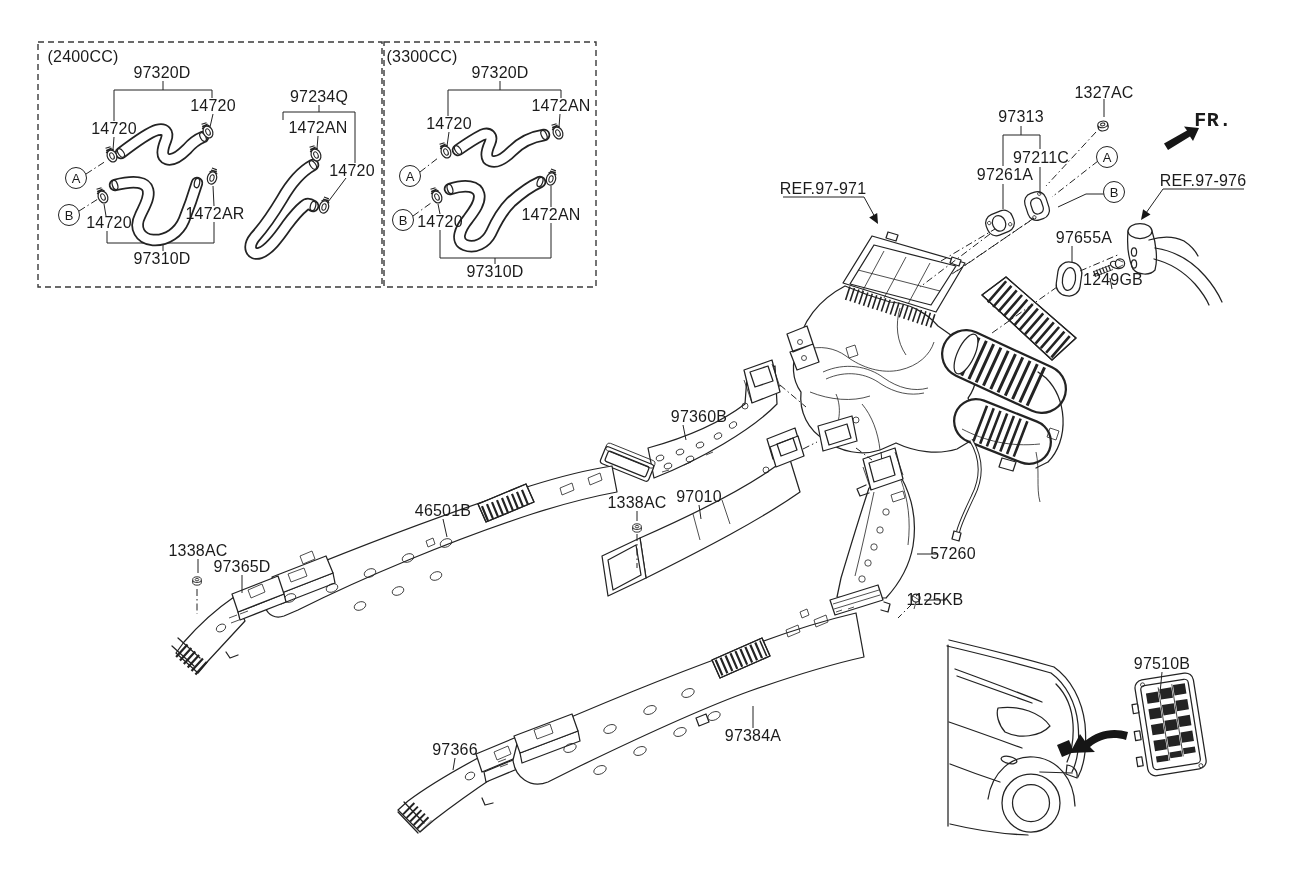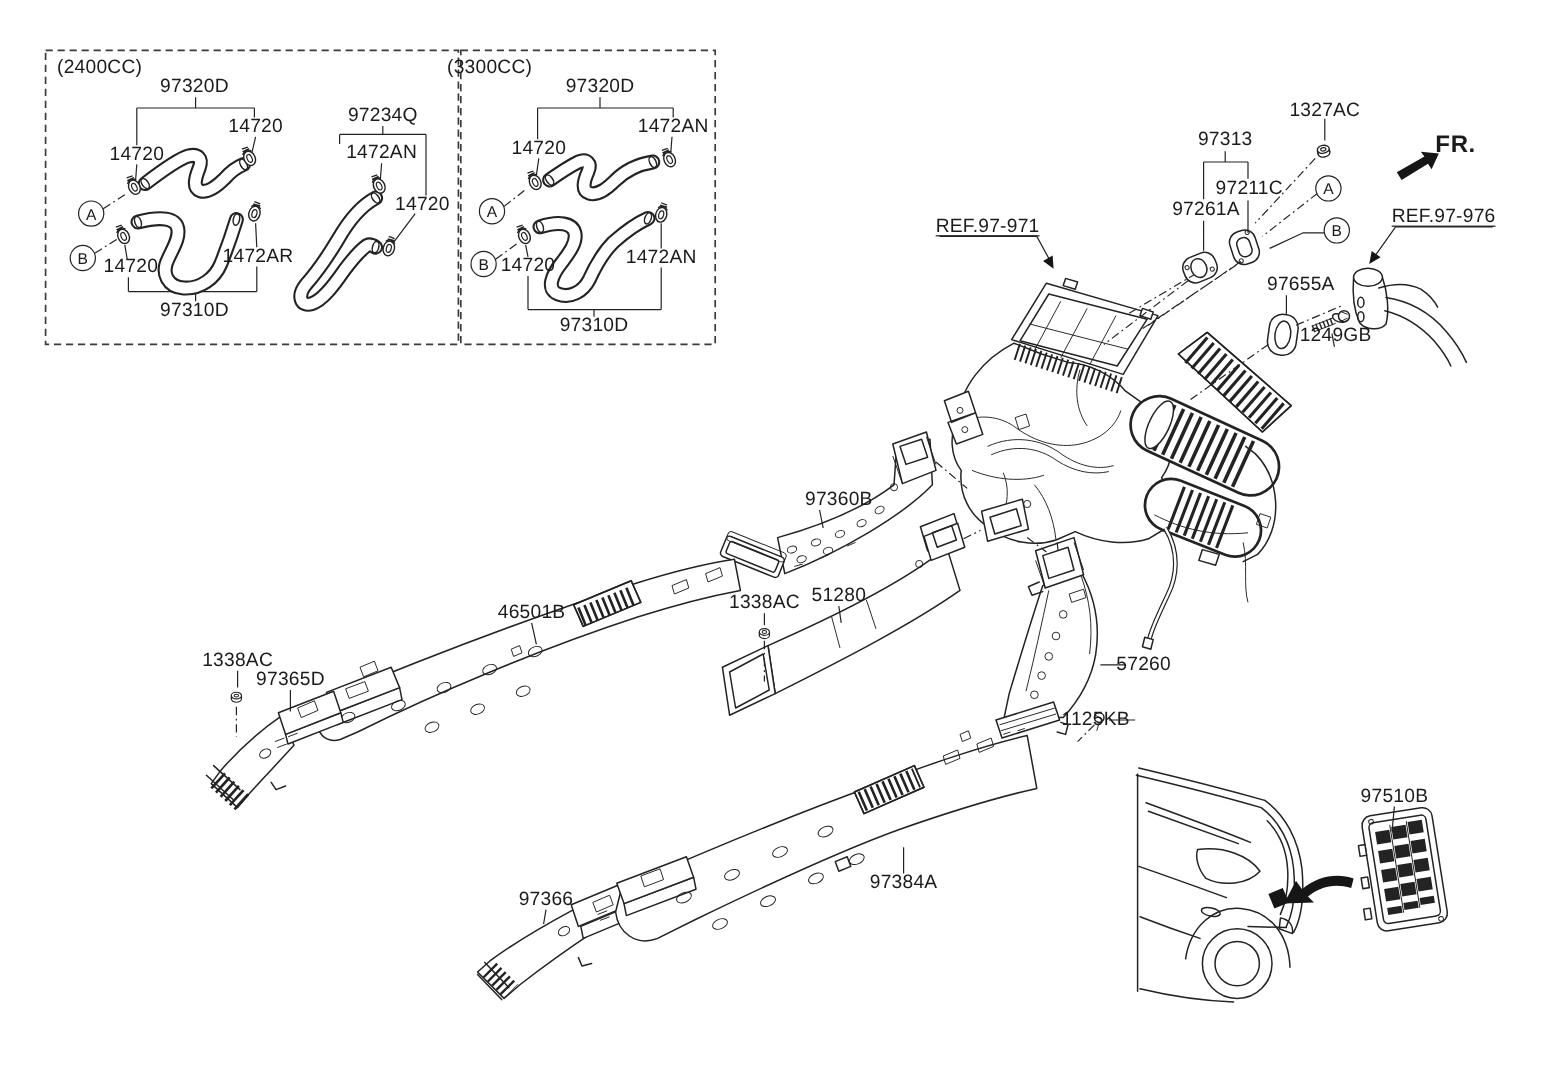--- a/index.html
+++ b/index.html
@@ -1,22 +1,22 @@
 <!DOCTYPE html>
 <html><head>
 <meta charset="utf-8">
 <style>
   html,body{margin:0;padding:0;background:#fff;}
   .stage{position:relative;width:1303px;height:890px;background:#ffffff;overflow:hidden;
          font-family:"Liberation Sans",sans-serif;}
   .stage svg{position:absolute;left:0;top:0;}
   .lbl{position:absolute;transform:translate(-50%,-50%);font-size:16px;color:#1b1b1b;
        white-space:nowrap;letter-spacing:.2px;line-height:1;}
-  .ref{text-decoration:underline;text-underline-offset:3px;}
-  .fr{font-weight:bold;font-size:20px;letter-spacing:.5px;}
+  .ref{text-underline-offset:3px;}
+  .fr{font-weight:bold;font-size:20px;letter-spacing:.5px;font-family:Liberation Mono, monospace;}
   .co{position:absolute;transform:translate(-50%,-50%);width:20px;height:20px;background:#fff;
       border:1.5px solid #232323;border-radius:50%;display:flex;align-items:center;
       justify-content:center;font-size:13px;color:#1b1b1b;}
   
   .s  {fill:none;stroke:#232323;stroke-width:1.25;stroke-linejoin:round;stroke-linecap:round;}
   .sw {fill:#ffffff;stroke:#232323;stroke-width:1.25;stroke-linejoin:round;}
   .thin{fill:none;stroke:#232323;stroke-width:.8;stroke-linejoin:round;}
   .ld {fill:none;stroke:#232323;stroke-width:1;}
   .dd {fill:none;stroke:#232323;stroke-width:1;stroke-dasharray:7 3 1.5 3;}
   .rib{fill:none;stroke:#232323;stroke-linecap:butt;}
@@ -358,45 +358,45 @@
 <div class="lbl" style="left:114px;top:129px">14720</div>
 <div class="lbl" style="left:319px;top:97px">97234Q</div>
 <div class="lbl" style="left:318px;top:128px">1472AN</div>
 <div class="lbl" style="left:352px;top:171px">14720</div>
 <div class="lbl" style="left:109px;top:223px">14720</div>
 <div class="lbl" style="left:215px;top:214px">1472AR</div>
 <div class="lbl" style="left:162px;top:259px">97310D</div>
 <div class="co" style="left:76px;top:178px">A</div>
 <div class="co" style="left:69px;top:215px">B</div>
 
-<div class="lbl" style="left:408px;top:57px">(3300CC)</div>
+<div class="lbl" style="left:422px;top:57px">(3300CC)</div>
 <div class="lbl" style="left:500px;top:73px">97320D</div>
 <div class="lbl" style="left:561px;top:106px">1472AN</div>
 <div class="lbl" style="left:449px;top:124px">14720</div>
 <div class="lbl" style="left:440px;top:222px">14720</div>
 <div class="lbl" style="left:551px;top:215px">1472AN</div>
 <div class="lbl" style="left:495px;top:272px">97310D</div>
 <div class="co" style="left:410px;top:176px">A</div>
 <div class="co" style="left:403px;top:220px">B</div>
 
 <div class="lbl" style="left:1104px;top:93px">1327AC</div>
 <div class="lbl fr" style="left:1213px;top:121px">FR.</div>
 <div class="lbl" style="left:1021px;top:117px">97313</div>
 <div class="lbl" style="left:1041px;top:158px">97211C</div>
 <div class="lbl" style="left:1005px;top:175px">97261A</div>
 <div class="lbl ref" style="left:823px;top:189px">REF.97-971</div>
 <div class="lbl ref" style="left:1203px;top:181px">REF.97-976</div>
 <div class="lbl" style="left:1084px;top:238px">97655A</div>
 <div class="lbl" style="left:1113px;top:280px">1249GB</div>
 <div class="lbl" style="left:699px;top:417px">97360B</div>
 <div class="lbl" style="left:637px;top:503px">1338AC</div>
-<div class="lbl" style="left:699px;top:497px">51280</div>
+<div class="lbl" style="left:699px;top:497px">97010</div>
 <div class="lbl" style="left:443px;top:511px">46501B</div>
 <div class="lbl" style="left:953px;top:554px">57260</div>
-<div class="lbl" style="left:913px;top:600px">1125KB</div>
+<div class="lbl" style="left:935px;top:600px">1125KB</div>
 <div class="lbl" style="left:198px;top:551px">1338AC</div>
 <div class="lbl" style="left:242px;top:567px">97365D</div>
 <div class="lbl" style="left:455px;top:750px">97366</div>
 <div class="lbl" style="left:753px;top:736px">97384A</div>
 <div class="lbl" style="left:1162px;top:664px">97510B</div>
 <div class="co" style="left:1107px;top:157px">A</div>
 <div class="co" style="left:1114px;top:192px">B</div>
 
 </div>
 

